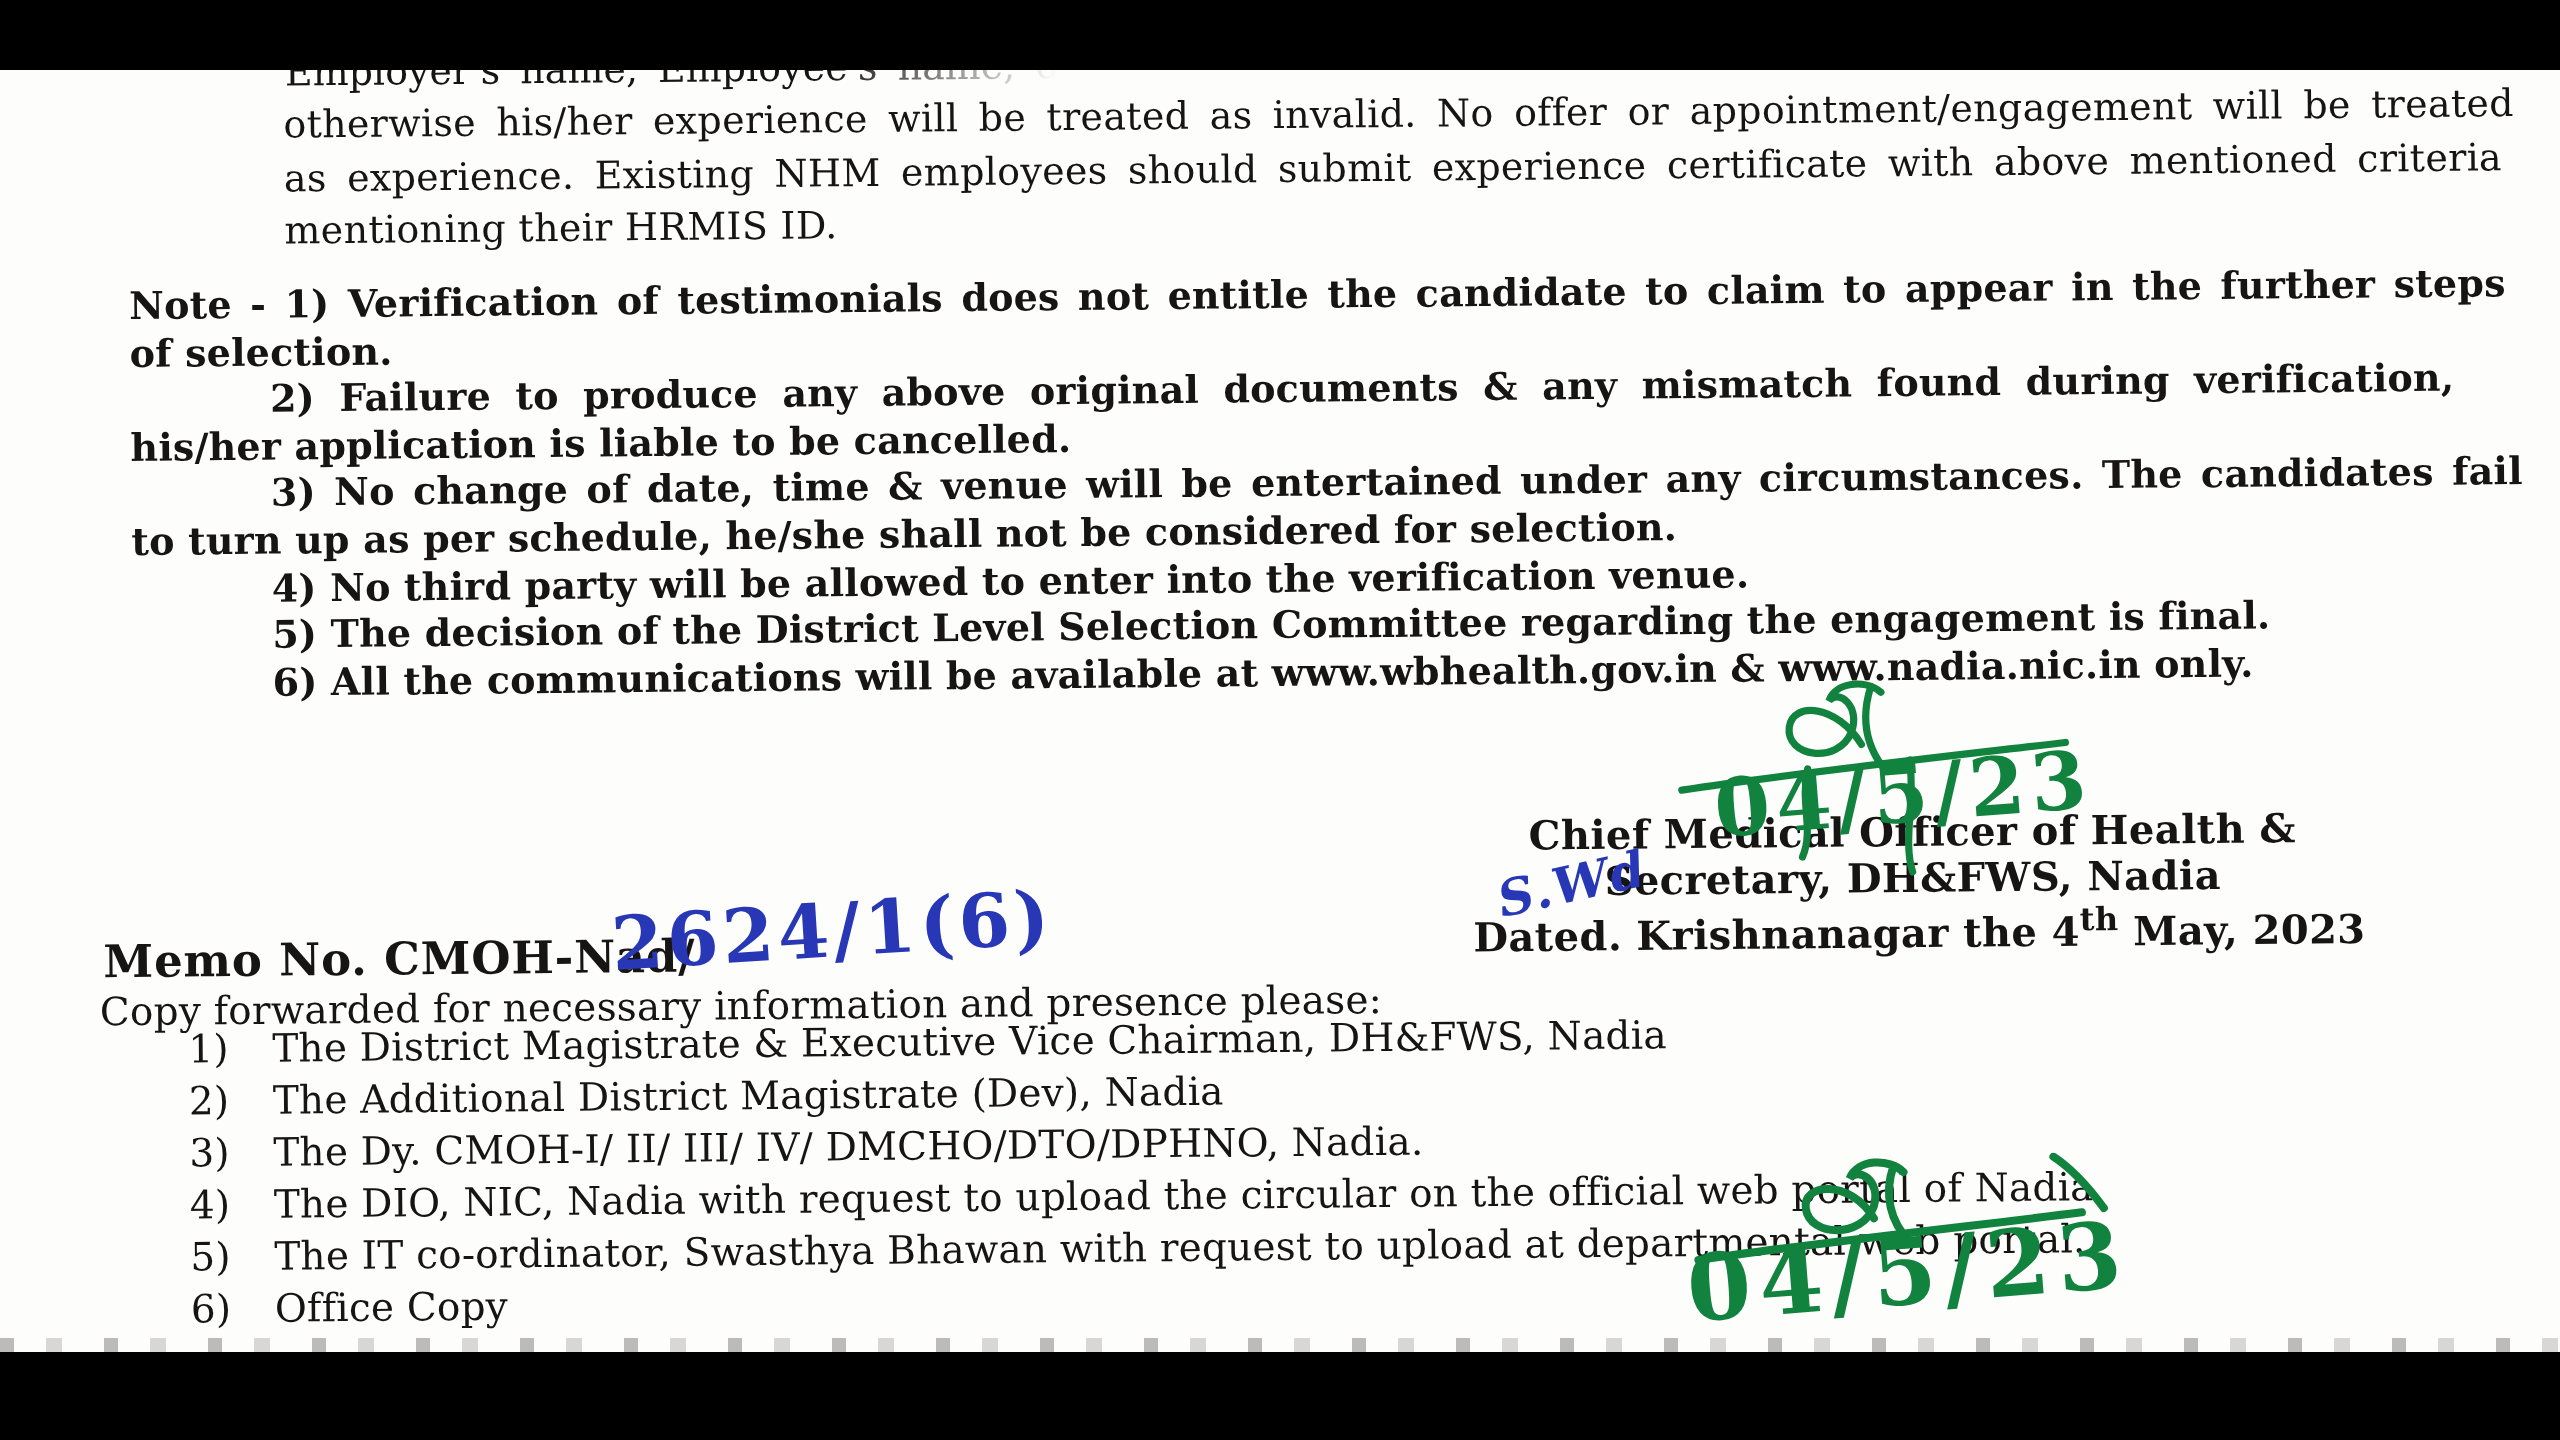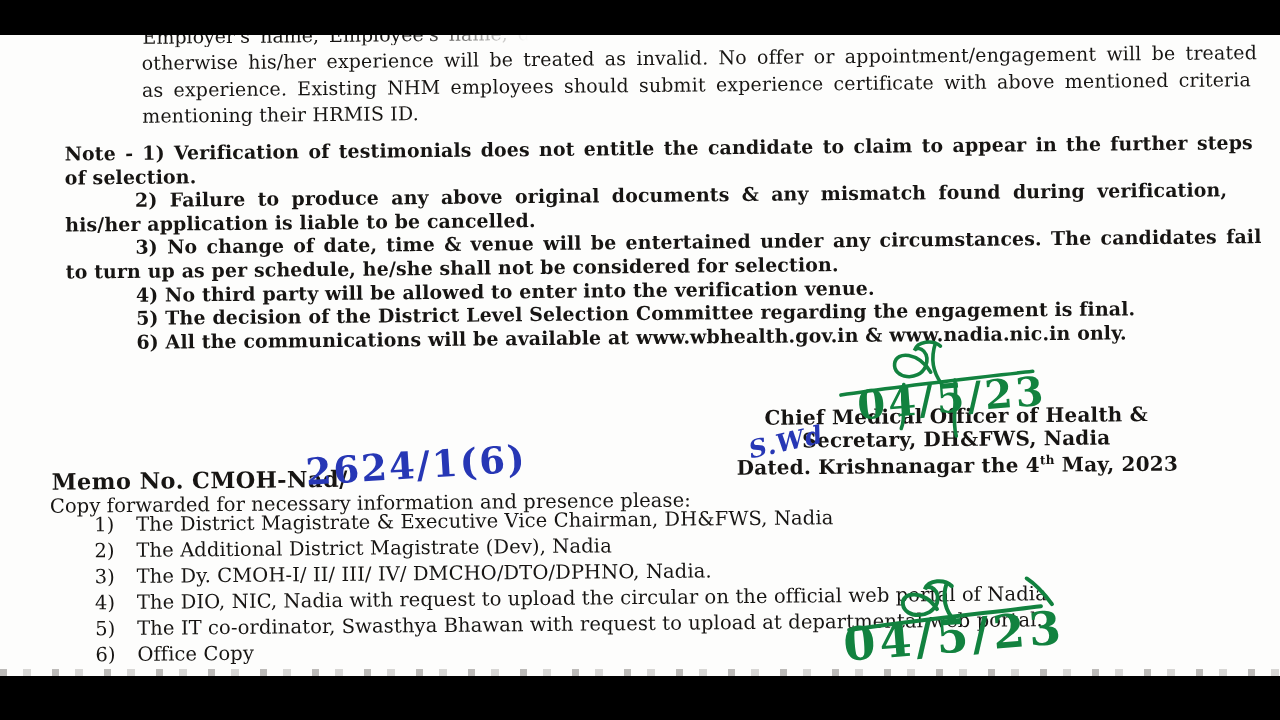--- a/index.html
+++ b/index.html
@@ -33,21 +33,21 @@
   .intro { position: absolute; left: 144px; top: 45px; font-size: 19px; line-height: 26.5px; letter-spacing: .15px; }
   .ws1 { word-spacing: 2.5px; }
   .ws2 { word-spacing: 5.5px; }
   .ws3 { word-spacing: 4px; }
 
   .note { position: absolute; left: 66px; top: 137px; font-size: 19px; font-weight: bold; line-height: 23.6px; letter-spacing: .1px; }
   .ind { margin-left: 70px; }
 
   .sig-block { position: absolute; left: 735px; top: 408px; width: 440px; text-align: center;
     font-weight: bold; font-size: 20px; line-height: 22.6px; letter-spacing: .2px; }
-  .sig-block sup { font-size: 12px; }
+  .sig-block sup { font-size: 16px; }
 
   .memo-line { position: absolute; left: 50px; top: 463px; font-size: 22.5px; font-weight: bold; letter-spacing: .4px; }
   .memo-hand { position: absolute; left: 304px; top: 441px; font-size: 37px; font-weight: bold;
     color: #2737b5; transform: rotate(-3deg); letter-spacing: 2px; z-index: 6; font-family: "DejaVu Serif", serif; }
 
   .copy-line { position: absolute; left: 48px; top: 489px; font-size: 19.5px; letter-spacing: .1px; }
 
   .recipients { position: absolute; left: 92px; top: 507px; font-size: 19.5px; line-height: 25.9px; letter-spacing: .1px; }
   .rrow { white-space: nowrap; }
   .rnum { display: inline-block; width: 42px; }

